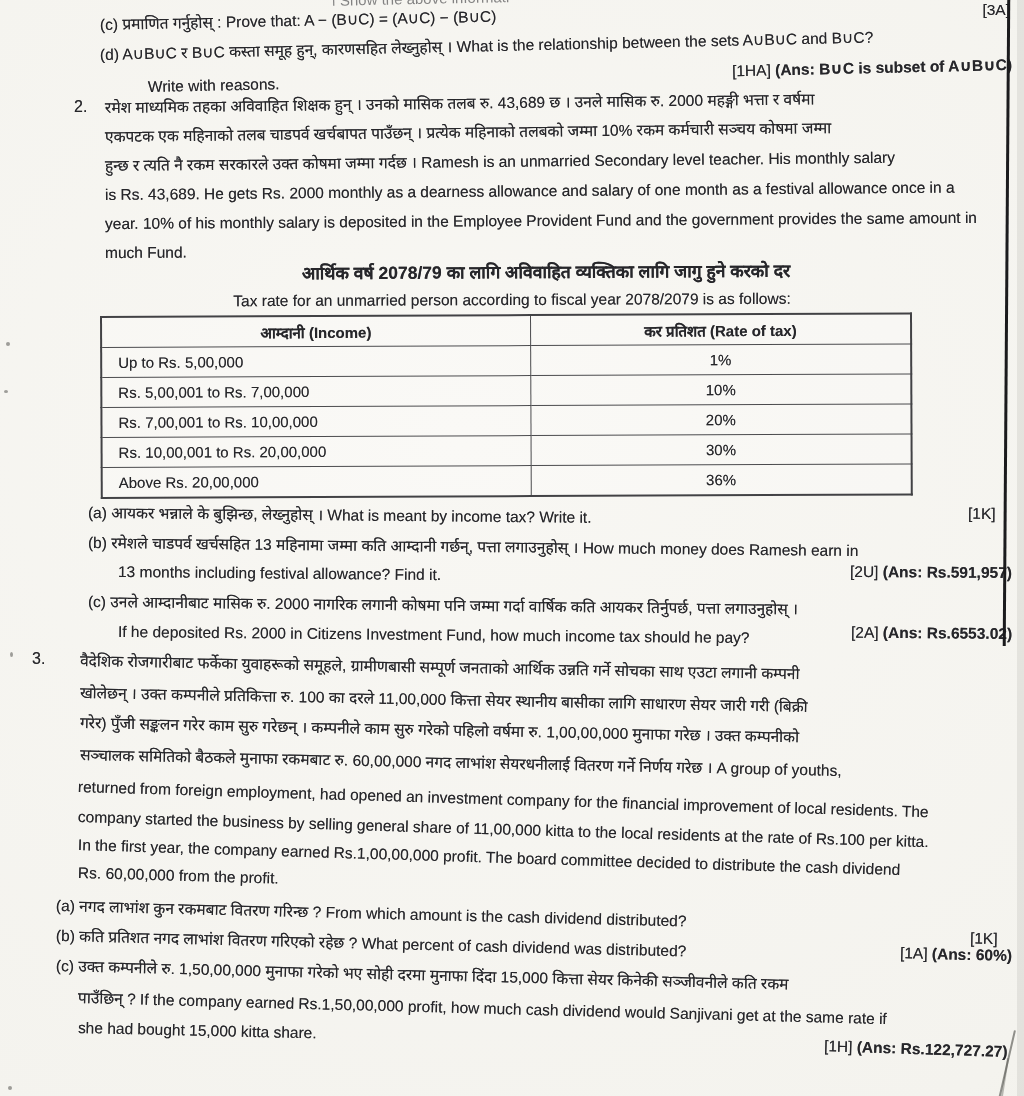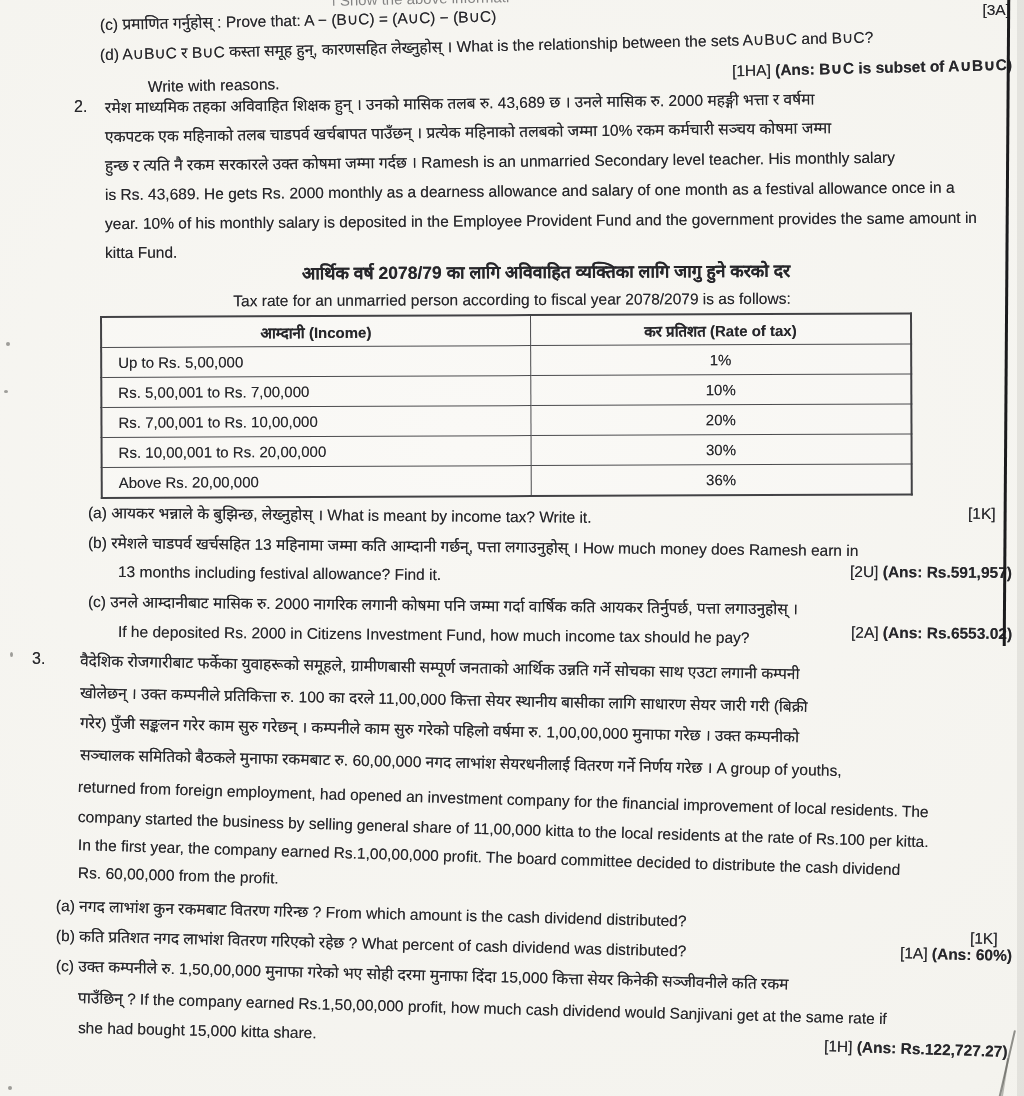--- a/index.html
+++ b/index.html
@@ -72,21 +72,21 @@
     <span>[1HA]</span>
     <span class="ans">(Ans: B∪C is subset of A∪B∪C)</span>
   </div>
 
   <div class="num" style="left:74px;top:98px;">2.</div>
   <div class="line" style="left:105px;top:97px;transform:rotate(-.7deg);">रमेश माध्यमिक तहका अविवाहित शिक्षक हुन् । उनको मासिक तलब रु. 43,689 छ । उनले मासिक रु. 2000 महङ्गी भत्ता र वर्षमा</div>
   <div class="line" style="left:105px;top:126px;transform:rotate(-.7deg);">एकपटक एक महिनाको तलब चाडपर्व खर्चबापत पाउँछन् । प्रत्येक महिनाको तलबको जम्मा 10% रकम कर्मचारी सञ्चय कोषमा जम्मा</div>
   <div class="line" style="left:105px;top:155px;transform:rotate(-.6deg);">हुन्छ र त्यति नै रकम सरकारले उक्त कोषमा जम्मा गर्दछ । Ramesh is an unmarried Secondary level teacher. His monthly salary</div>
   <div class="line" style="left:105px;top:184px;transform:rotate(-.5deg);">is Rs. 43,689. He gets Rs. 2000 monthly as a dearness allowance and salary of one month as a festival allowance once in a</div>
   <div class="line" style="left:105px;top:213px;transform:rotate(-.4deg);">year. 10% of his monthly salary is deposited in the Employee Provident Fund and the government provides the same amount in</div>
-  <div class="line" style="left:105px;top:242px;transform:rotate(-.3deg);">kitta Fund.</div>
+  <div class="line" style="left:105px;top:242px;transform:rotate(-.3deg);">much Fund.</div>
 
   <div class="heading-np">आर्थिक वर्ष 2078/79 का लागि अविवाहित व्यक्तिका लागि जागु हुने करको दर</div>
   <div class="heading-en">Tax rate for an unmarried person according to fiscal year 2078/2079 is as follows:</div>
 
   <table class="taxtable">
     <thead>
       <tr>
         <th>आम्दानी (Income)</th>
         <th>कर प्रतिशत (Rate of tax)</th>
       </tr>

